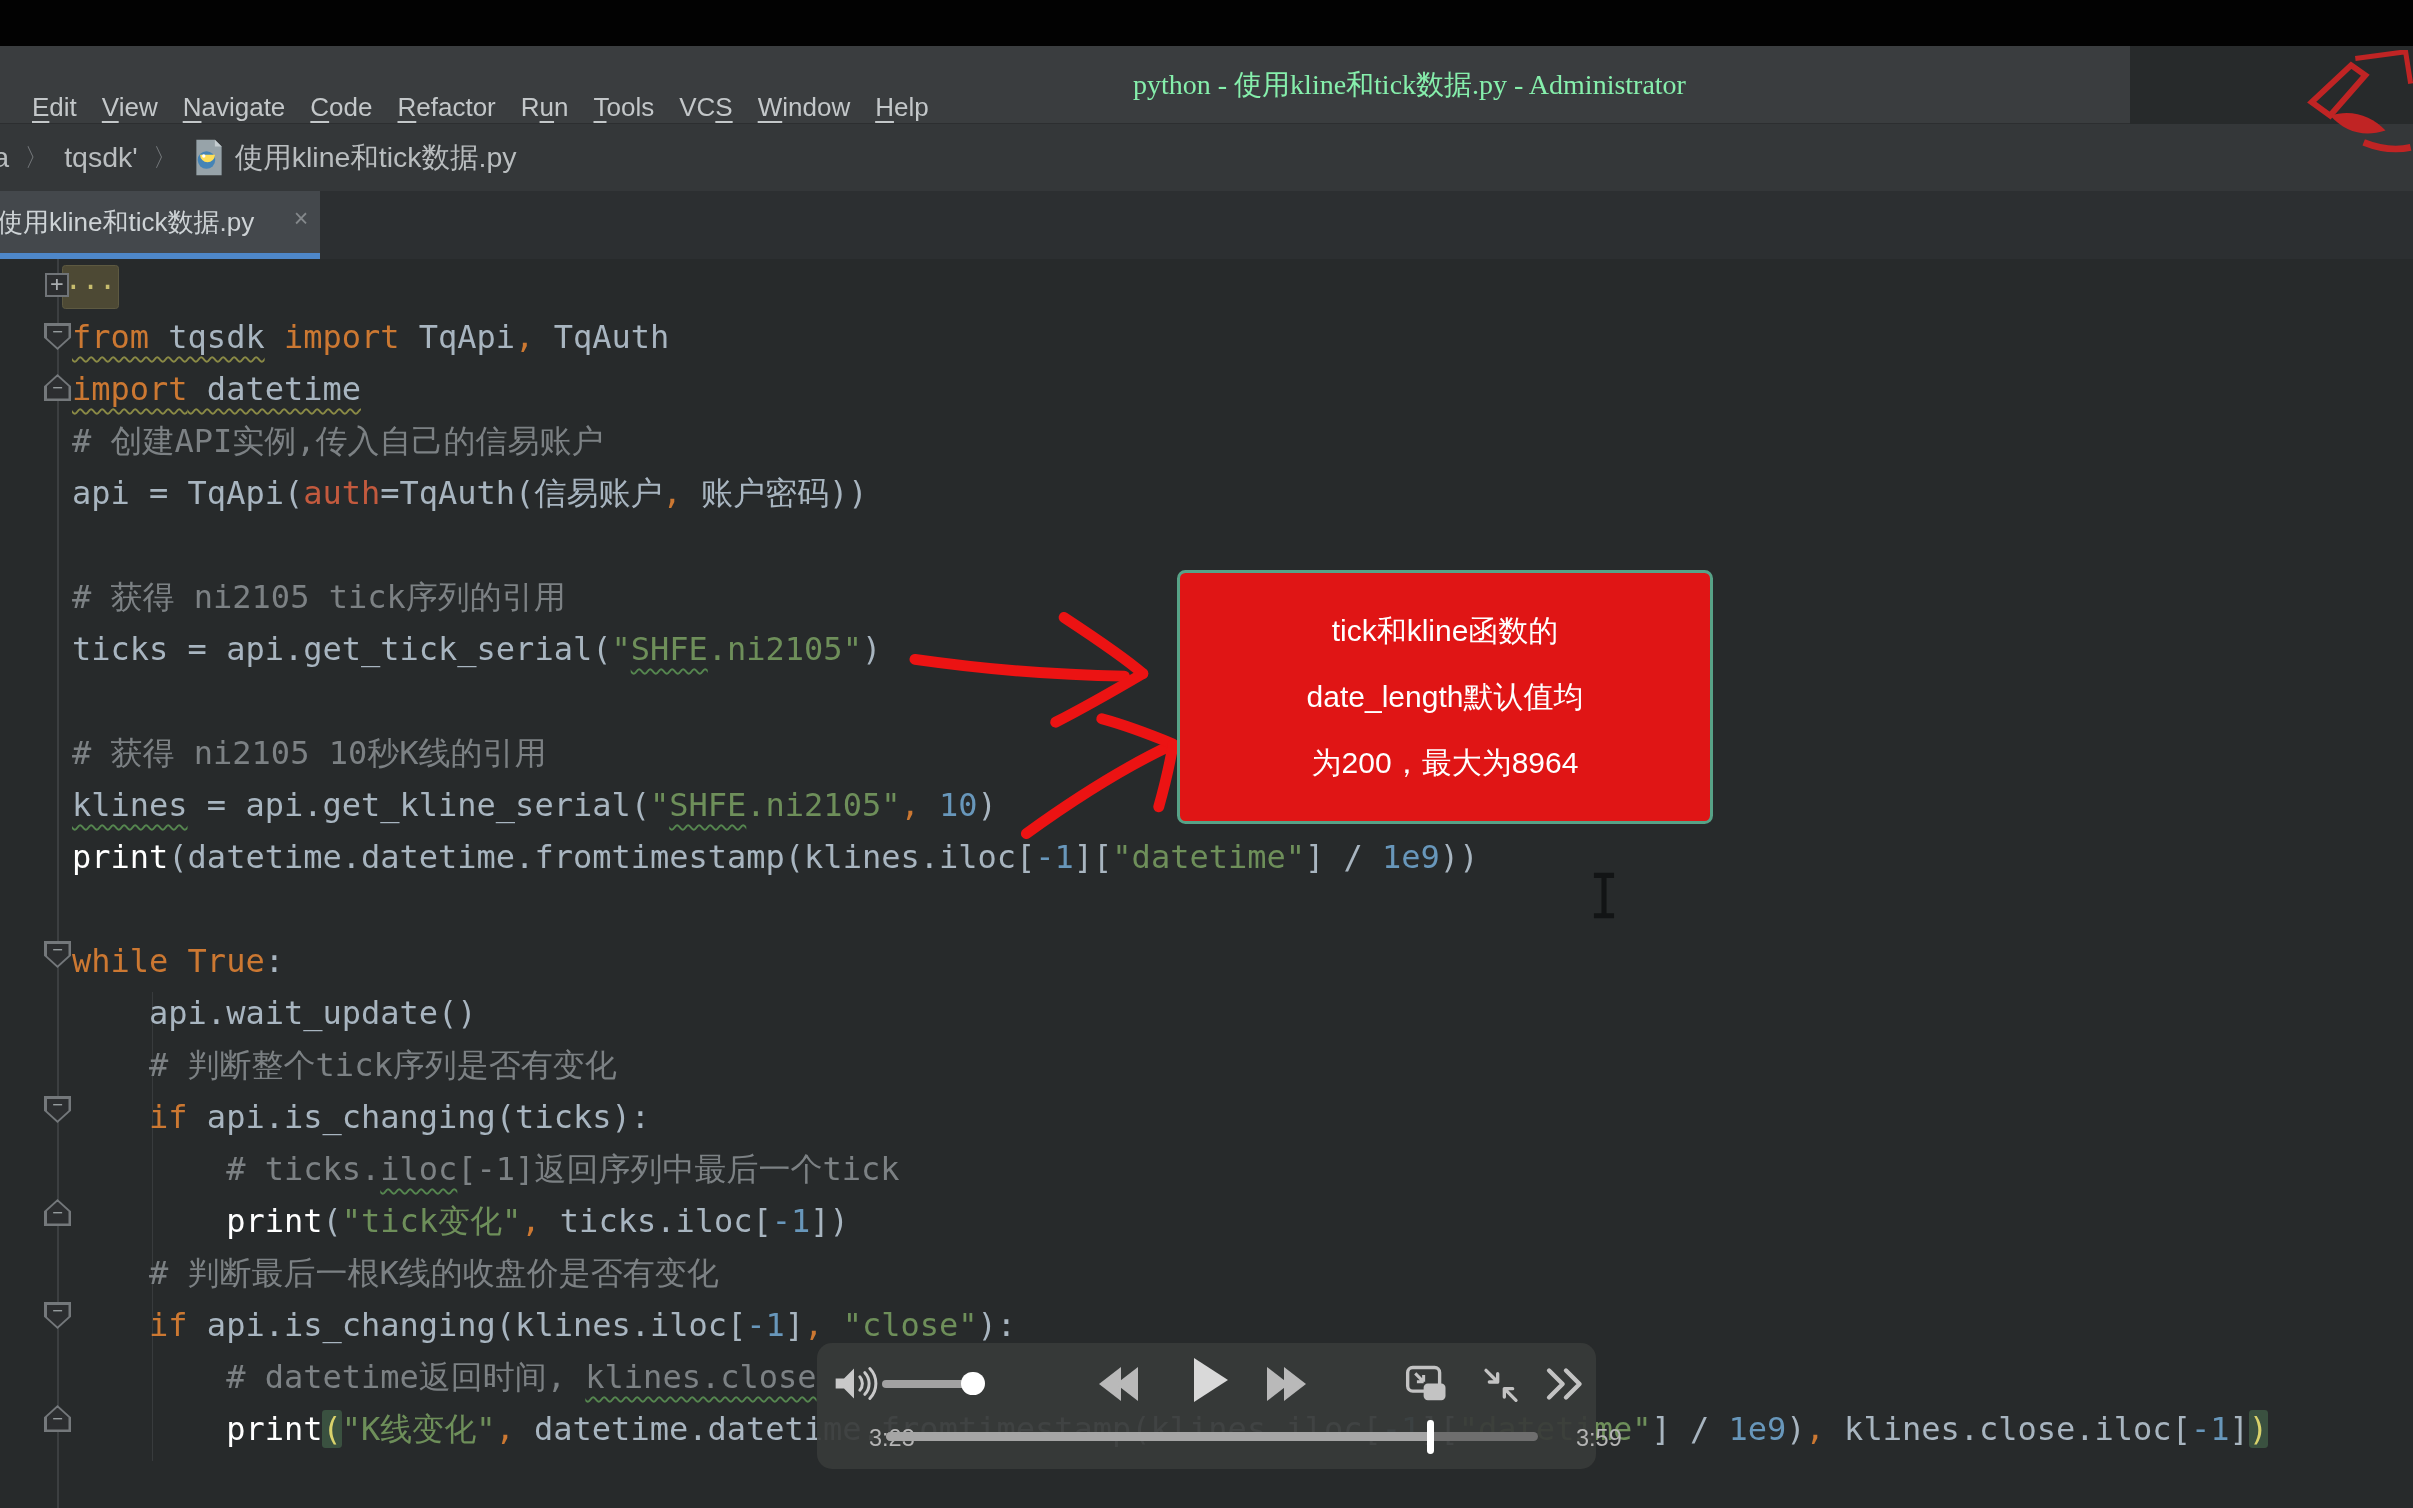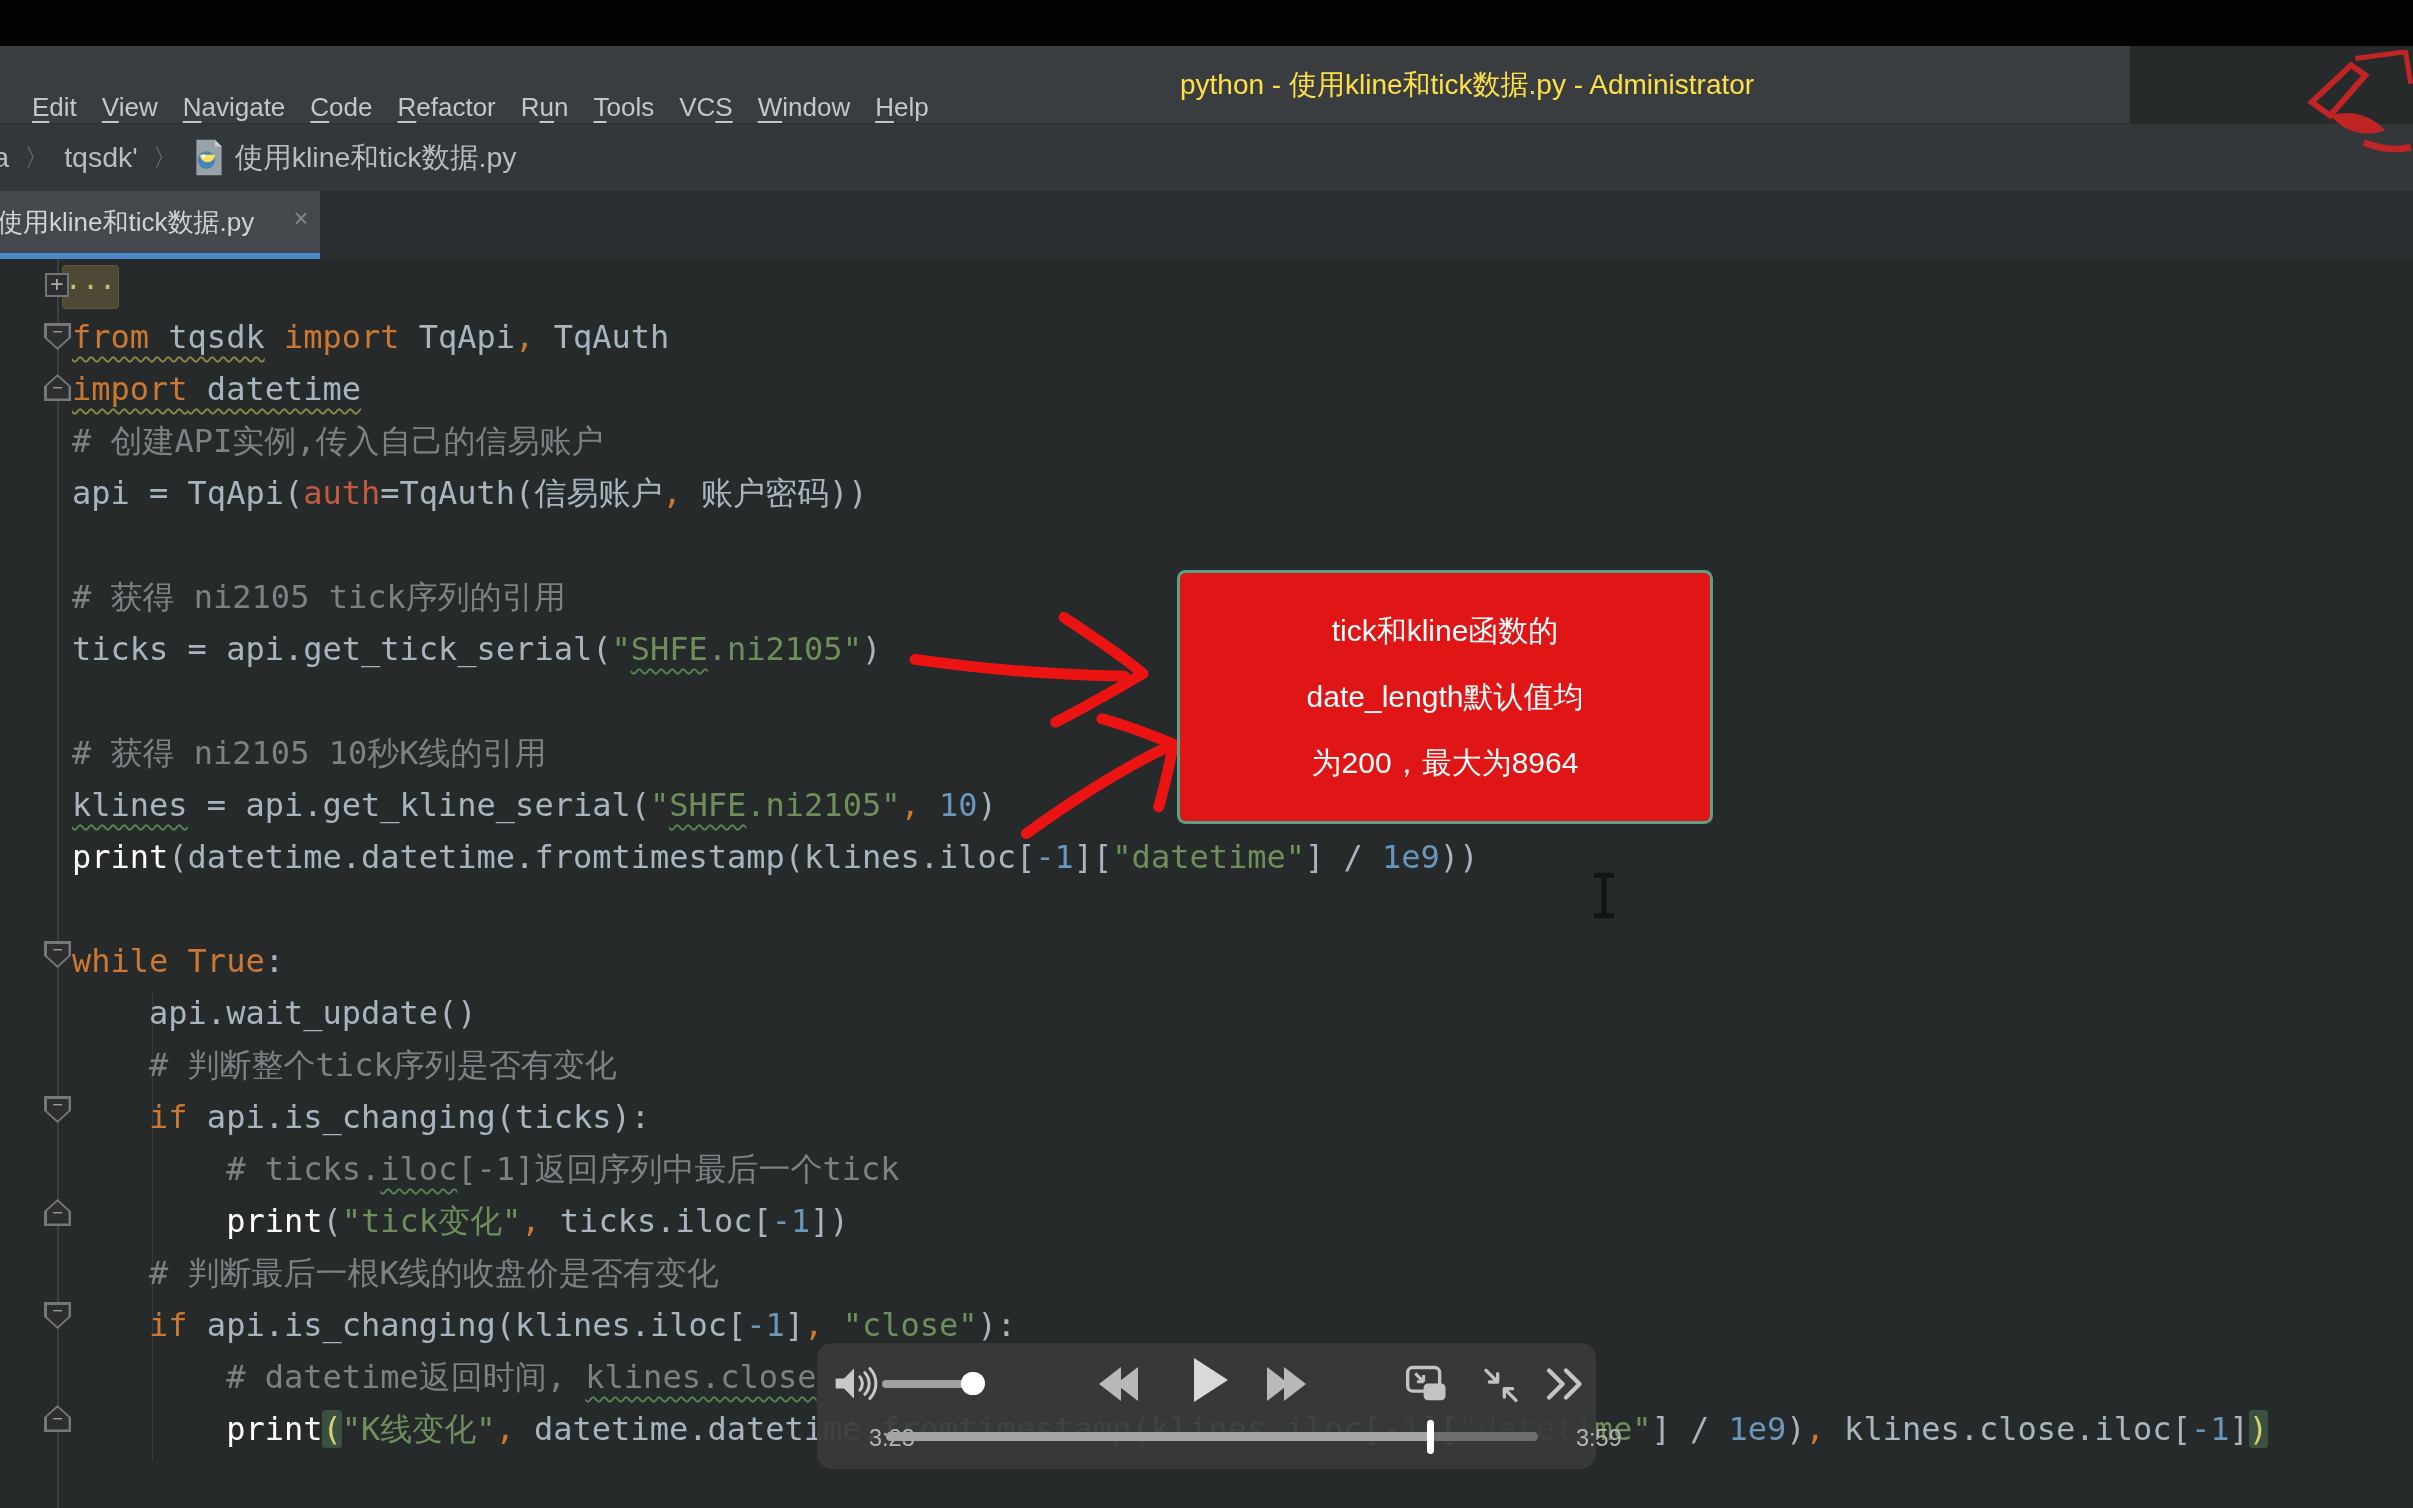--- a/index.html
+++ b/index.html
@@ -6,22 +6,22 @@
   #screen{position:relative;width:2413px;height:1508px;overflow:hidden;
           background:#272a2b;font-family:"Liberation Sans",sans-serif;}
 
   
   .top-black{position:absolute;left:0;top:0;width:2413px;height:46px;background:#020202;}
   .menubar{position:absolute;left:0;top:46px;width:2130px;height:77px;background:#3a3d3f;
            border-bottom:0.8px solid #2c2e30;display:flex;align-items:flex-end;}
   .menu-items{display:flex;gap:25px;padding-left:32px;}
   .menu-item{font-size:26px;color:#c3c7c9;cursor:default;white-space:nowrap;}
   .menu-item .mn{text-decoration:underline;text-underline-offset:5px;}
-  .win-title{position:absolute;left:1180px;top:0;height:77px;display:flex;align-items:center;
-             font-size:28px;color:#fde047;}
+  .win-title{position:absolute;left:1133px;top:0;height:77px;display:flex;align-items:center;
+             font-size:28px;color:#86efac;font-family:Liberation Serif, serif;}
   .logo{position:absolute;left:2135px;top:70px;z-index:6;font-size:54px;font-weight:bold;
         color:#232527;letter-spacing:4.2px;white-space:nowrap;}
   .logo-seal{position:absolute;left:2305px;top:50px;z-index:5;}
 
   .crumbbar{position:absolute;left:0;top:124px;width:2413px;height:67px;background:#343739;
             display:flex;align-items:center;font-size:28.5px;color:#b9bdbf;}
   .crumb-cut{margin-left:-6.7px;}
   .crumb-sep{color:#75797c;margin:0 15px;font-size:25px;}
   .crumb-icon{margin-right:10px;display:inline-block;position:relative;top:3.4px;}
 

